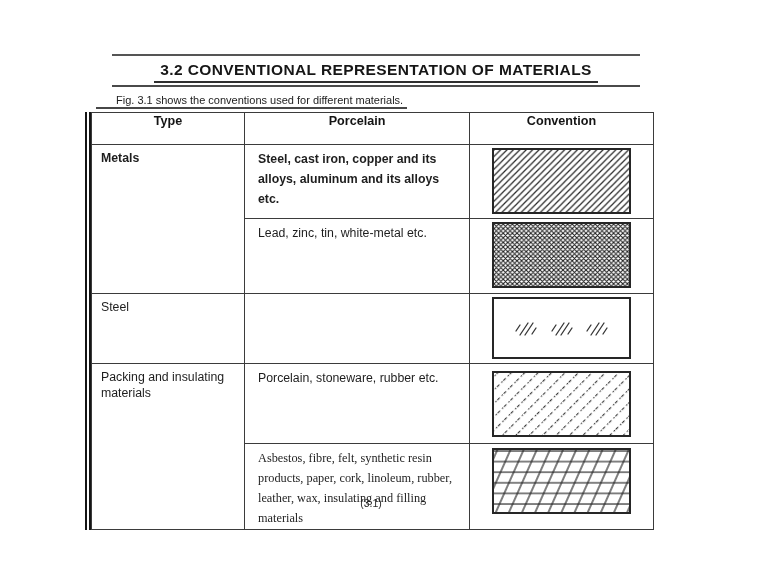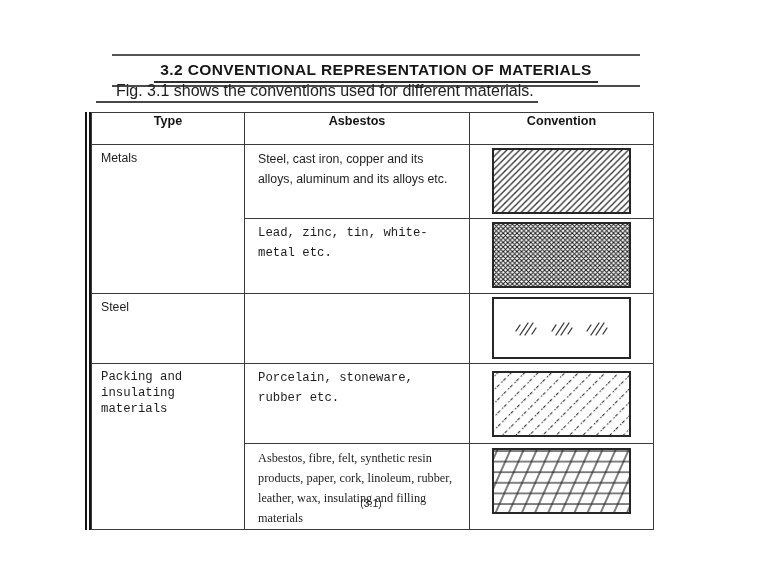--- a/index.html
+++ b/index.html
@@ -13,23 +13,23 @@
     border-top:2px solid #555;border-bottom:2px solid #4a4a4a;
     display:flex;justify-content:center;align-items:flex-start;
     box-sizing:border-box;padding-top:5px;
   }
   #title-block .title-text{
     font-size:15.5px;font-weight:bold;letter-spacing:.4px;color:#161616;
     border-bottom:2px solid #2f2f2f;padding:0 6px 2px 6px;white-space:nowrap;
   }
   
   #fig-intro{
-    position:absolute;left:96px;top:82px;
+    position:absolute;left:96px;top:94px;
     border-bottom:2px solid #474747;
-    padding:0 4px 1px 20px;font-size:16px;color:#222;white-space:nowrap;
+    padding:0 4px 1px 20px;font-size:11px;color:#222;white-space:nowrap;
   }
   
   #table-wrap{
     position:absolute;left:85px;top:112px;
     border-left:6px double #151515;
   }
   table.materials{
     border-collapse:collapse;table-layout:fixed;width:562px;
     font-size:12.3px;color:#1e1e1e;background:#fff;
   }
@@ -39,22 +39,22 @@
   table.materials th, table.materials td{
     border:1.5px solid #3b3b3b;box-sizing:border-box;
   }
   table.materials th{
     font-size:12.6px;font-weight:bold;height:17px;padding:1px 0 16px 0;
     text-align:center;color:#141414;
   }
   td.type-cell{vertical-align:top;padding:6px 6px 0 9px;line-height:1.3;}
   td.material-cell{vertical-align:top;padding:5px 10px 0 13px;line-height:1.62;}
   td.convention-cell{vertical-align:top;text-align:center;padding:0;}
-  tr.r1 td{height:74px;} tr.r2 td{height:75px;font-family:Liberation Mono, monospace;} tr.r3 td{height:70px;}
-  tr.r4 td{height:80px;font-family:Liberation Mono, monospace;} tr.r5 td{height:75px;font-family:Liberation Serif, serif;}
+  tr.r1 td{height:74px;font-weight:bold;} tr.r2 td{height:75px;} tr.r3 td{height:70px;}
+  tr.r4 td{height:80px;} tr.r5 td{height:75px;font-family:Liberation Serif, serif;}
   
   .swatch{
     width:139px;height:66px;border:2px solid #262626;background:#fff;
     margin:3px auto 0 auto;box-sizing:border-box;overflow:hidden;
   }
   .swatch svg{display:block;width:100%;height:100%;}
   tr.r3 .swatch{height:62px;margin-top:3px;}
   tr.r4 .swatch{margin-top:7px;}
   tr.r5 .swatch{margin-top:4px;}
   
@@ -98,21 +98,21 @@
   <div id="table-wrap">
     <table class="materials">
       <colgroup>
         <col class="c-type">
           <col class="c-material">
           <col class="c-convention">
       </colgroup>
       <tbody>
           <tr>
         <th>Type</th>
-        <th>Asbestos</th>
+        <th>Porcelain</th>
         <th>Convention</th>
       </tr>
 
       <tr class="r1">
         <td class="type-cell" rowspan="2">Metals</td>
         <td class="material-cell">Steel, cast iron, copper and its alloys, aluminum and its alloys etc.</td>
         <td class="convention-cell">
           <div class="swatch">
             <svg preserveAspectRatio="none">
               <rect x="0" y="0" width="100%" height="100%" fill="url(#p-diag)"></rect>

